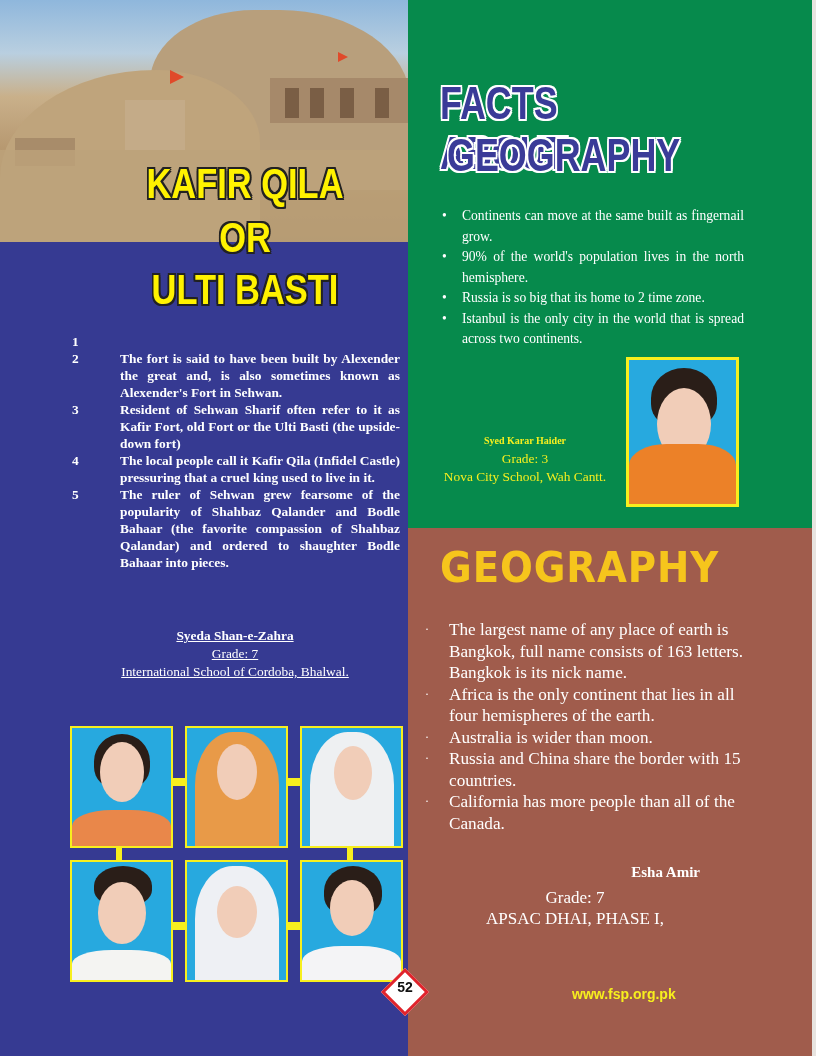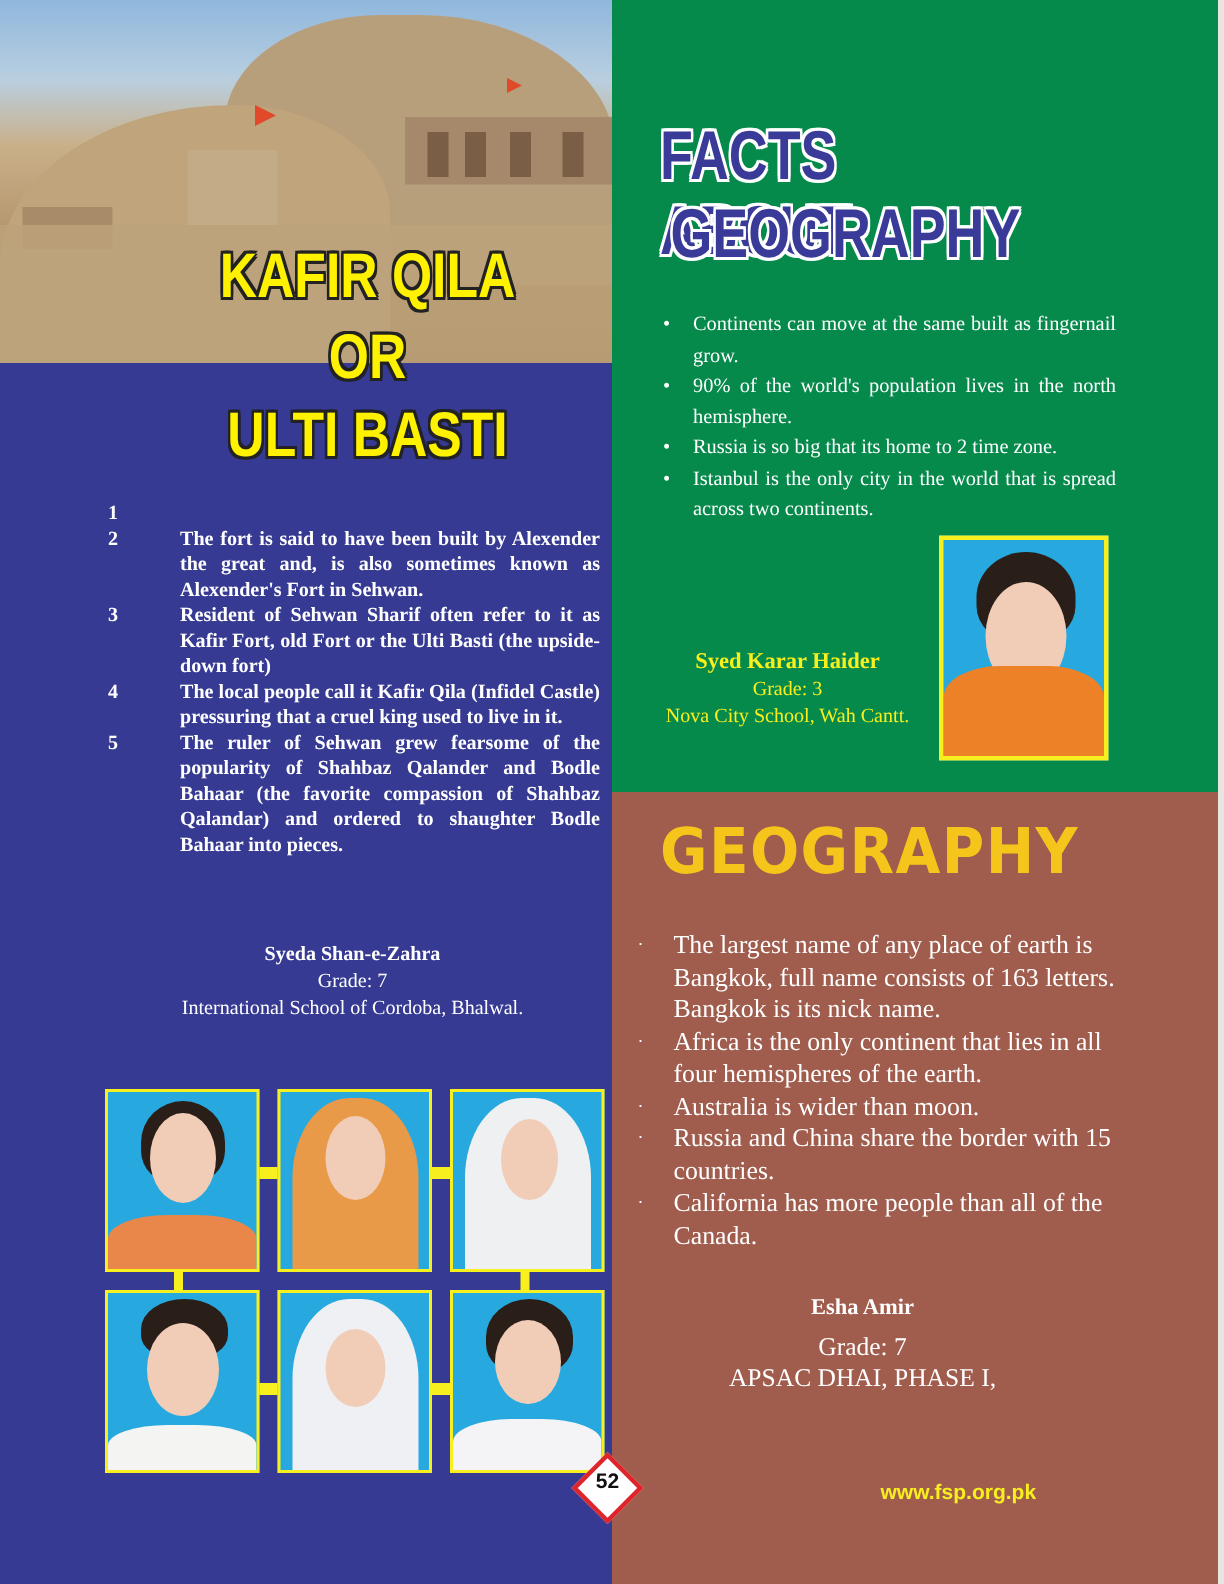--- a/index.html
+++ b/index.html
@@ -31,21 +31,21 @@
   .ppic .face{position:absolute;border-radius:50%;background:#f1cdb8;}
   .ppic .hair{position:absolute;border-radius:50% 50% 40% 40%;background:#2a1e18;}
   .ppic .body{position:absolute;border-radius:40% 40% 0 0;}
   .connector{position:absolute;background:#f7ef1e;}
   #geo-title{left:440px;top:543px;font-family:"DejaVu Sans","Liberation Sans",sans-serif;font-weight:bold;color:#f6c51c;font-size:42px;letter-spacing:1px;transform:scaleX(0.92);transform-origin:left;}
   .bul2{position:absolute;left:425px;top:619px;width:330px;color:#fff;font-size:17.2px;line-height:21.5px;}
   .bul2 .item{display:flex;}
   .bul2 .dot{width:24px;flex:none;font-size:12px;}
   .page-badge{position:absolute;left:388px;top:975px;width:28px;height:28px;background:#fff;border:3px solid #e0242c;transform:rotate(45deg);}
   .page-num{position:absolute;left:388px;top:979px;width:34px;text-align:center;font-family:"Liberation Sans",sans-serif;font-weight:bold;font-size:14px;color:#111;}
-  .url{position:absolute;left:587px;top:986px;font-family:"Liberation Sans","DejaVu Sans",sans-serif;font-weight:bold;color:#f7ef1e;font-size:14px;}
+  .url{position:absolute;left:572px;top:986px;font-family:"Liberation Sans","DejaVu Sans",sans-serif;font-weight:bold;color:#f7ef1e;font-size:14px;}
 </style>
 </head>
 <body>
 
 <div id="left" class="abs"></div>
 <div id="photo" class="abs">
   <div class="hill" style="left:150px;top:10px;width:260px;height:180px;background:#b89f7c;border-radius:40% 50% 0 0;"></div>
   <div class="hill" style="left:0;top:70px;width:260px;height:180px;background:#bfa47c;border-radius:60% 40% 0 0;"></div>
   <div class="hill" style="left:270px;top:78px;width:138px;height:45px;background:#a6896a;"></div>
   <div class="hill" style="left:285px;top:88px;width:14px;height:30px;background:#7a5e45;"></div>
@@ -78,21 +78,21 @@
   <div class="row">
       <span class="num">4</span>
       <span class="txt">The local people call it Kafir Qila (Infidel Castle) pressuring that a cruel king used to live in it.</span>
     </div>
   <div class="row">
       <span class="num">5</span>
       <span class="txt">The ruler of Sehwan grew fearsome of the popularity of Shahbaz Qalander and Bodle Bahaar (the favorite compassion of Shahbaz Qalandar) and ordered to shaughter Bodle Bahaar into pieces.</span>
     </div>
 </div>
 
-<div class="credit" style="left:70px;top:627px;width:330px;">
+<div class="credit" style="left:70px;top:627px;width:330px;text-decoration:underline;">
   <div style="font-weight:bold;">Syeda Shan-e-Zahra</div>
   <div>Grade: 7</div>
   <div>International School of Cordoba, Bhalwal.</div>
 </div>
 
 <div class="connector" style="left:171px;top:778px;width:15px;height:8px;"></div>
 <div class="connector" style="left:285px;top:778px;width:17px;height:8px;"></div>
 <div class="connector" style="left:116px;top:846px;width:6px;height:14px;"></div>
 <div class="connector" style="left:347px;top:846px;width:6px;height:14px;"></div>
 <div class="connector" style="left:171px;top:922px;width:15px;height:8px;"></div>
@@ -143,21 +143,21 @@
       <span class="dot">•</span>
       <span class="txt">Russia is so big that its home to 2 time zone.</span>
     </div>
   <div class="item">
       <span class="dot">•</span>
       <span class="txt">Istanbul is the only city in the world that is spread across two continents.</span>
     </div>
 </div>
 
 <div class="credit" style="left:426px;top:432px;width:198px;color:#f7ef1e;">
-  <div style="font-weight:bold;font-size:15px;">Syed Karar Haider</div>
+  <div style="font-weight:bold;font-size:10px;">Syed Karar Haider</div>
   <div>Grade: 3</div>
   <div>Nova City School, Wah Cantt.</div>
 </div>
 
 <div class="ppic" style="left:626px;top:357px;width:107px;height:144px;border-width:3px;">
   <div class="hair" style="left:22px;top:8px;width:66px;height:60px;"></div>
   <div class="face" style="left:28px;top:28px;width:54px;height:72px;"></div>
   <div class="body" style="left:0;top:84px;width:107px;height:60px;background:#ec8128;border-radius:35% 35% 0 0;"></div>
 </div>
 
@@ -181,21 +181,21 @@
       <span class="dot">·</span>
       <span>Russia and China share the border with 15 countries.</span>
     </div>
   <div class="item">
       <span class="dot">·</span>
       <span>California has more people than all of the Canada.</span>
     </div>
 </div>
 
 <div class="credit" style="left:450px;top:862px;width:250px;font-size:17px;line-height:21px;">
-  <div style="font-weight:bold;font-size:15px;margin-bottom:4px;">Esha Amir</div>
+  <div style="font-weight:bold;font-size:15px;margin-bottom:4px;text-align:right;">Esha Amir</div>
   <div>Grade: 7</div>
   <div>APSAC DHAI, PHASE I,</div>
 </div>
 
 <div id="edge" class="abs"></div>
 
 <div class="page-badge"></div>
 <div class="page-num">52</div>
 <div class="url">www.fsp.org.pk</div>
 

